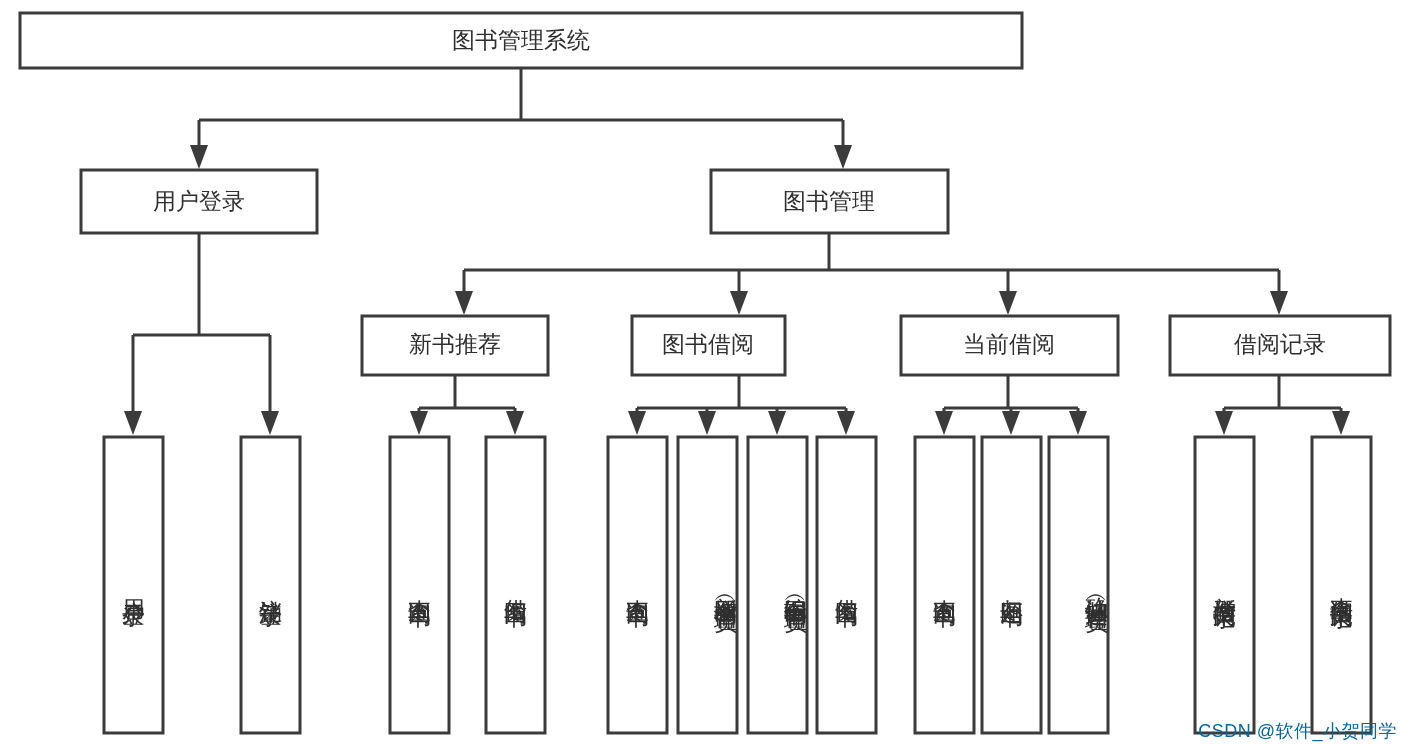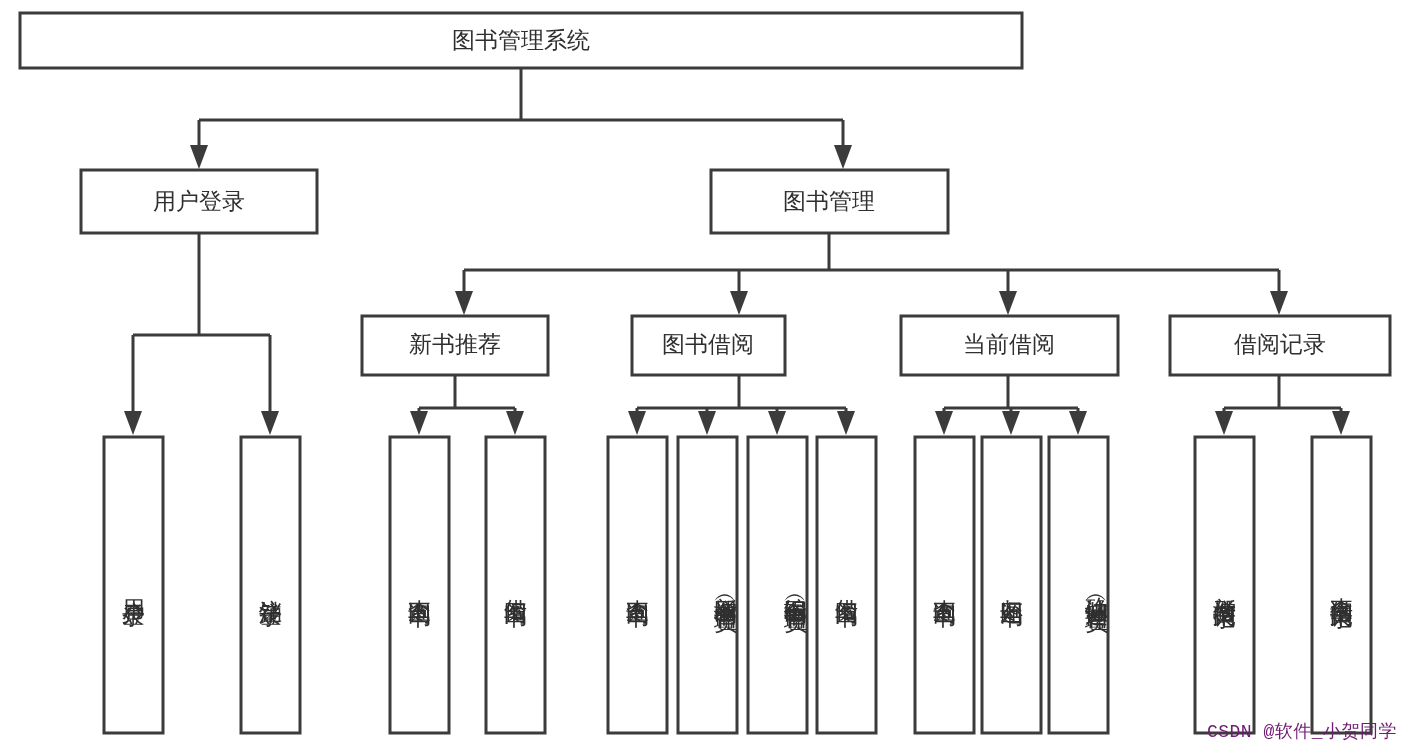--- a/index.html
+++ b/index.html
@@ -64,23 +64,23 @@
     align-items: center;
     justify-content: center;
     white-space: nowrap;
     line-height: 1;
     pointer-events: none;
   }
   .watermark {
     position: absolute;
     right: 8px;
     bottom: 4px;
-    font-family: Liberation Mono, monospace;
+    font-family: Liberation Sans, sans-serif;
     font-size: 18px;
-    color: #701a75;
+    color: #0369a1;
     white-space: nowrap;
     letter-spacing: 0.5px;
   }
 </style>
 </head>
 <body>
 
 <div id="diagram-root">
 
   <svg id="tree-svg" viewBox="0 0 1405 747">

